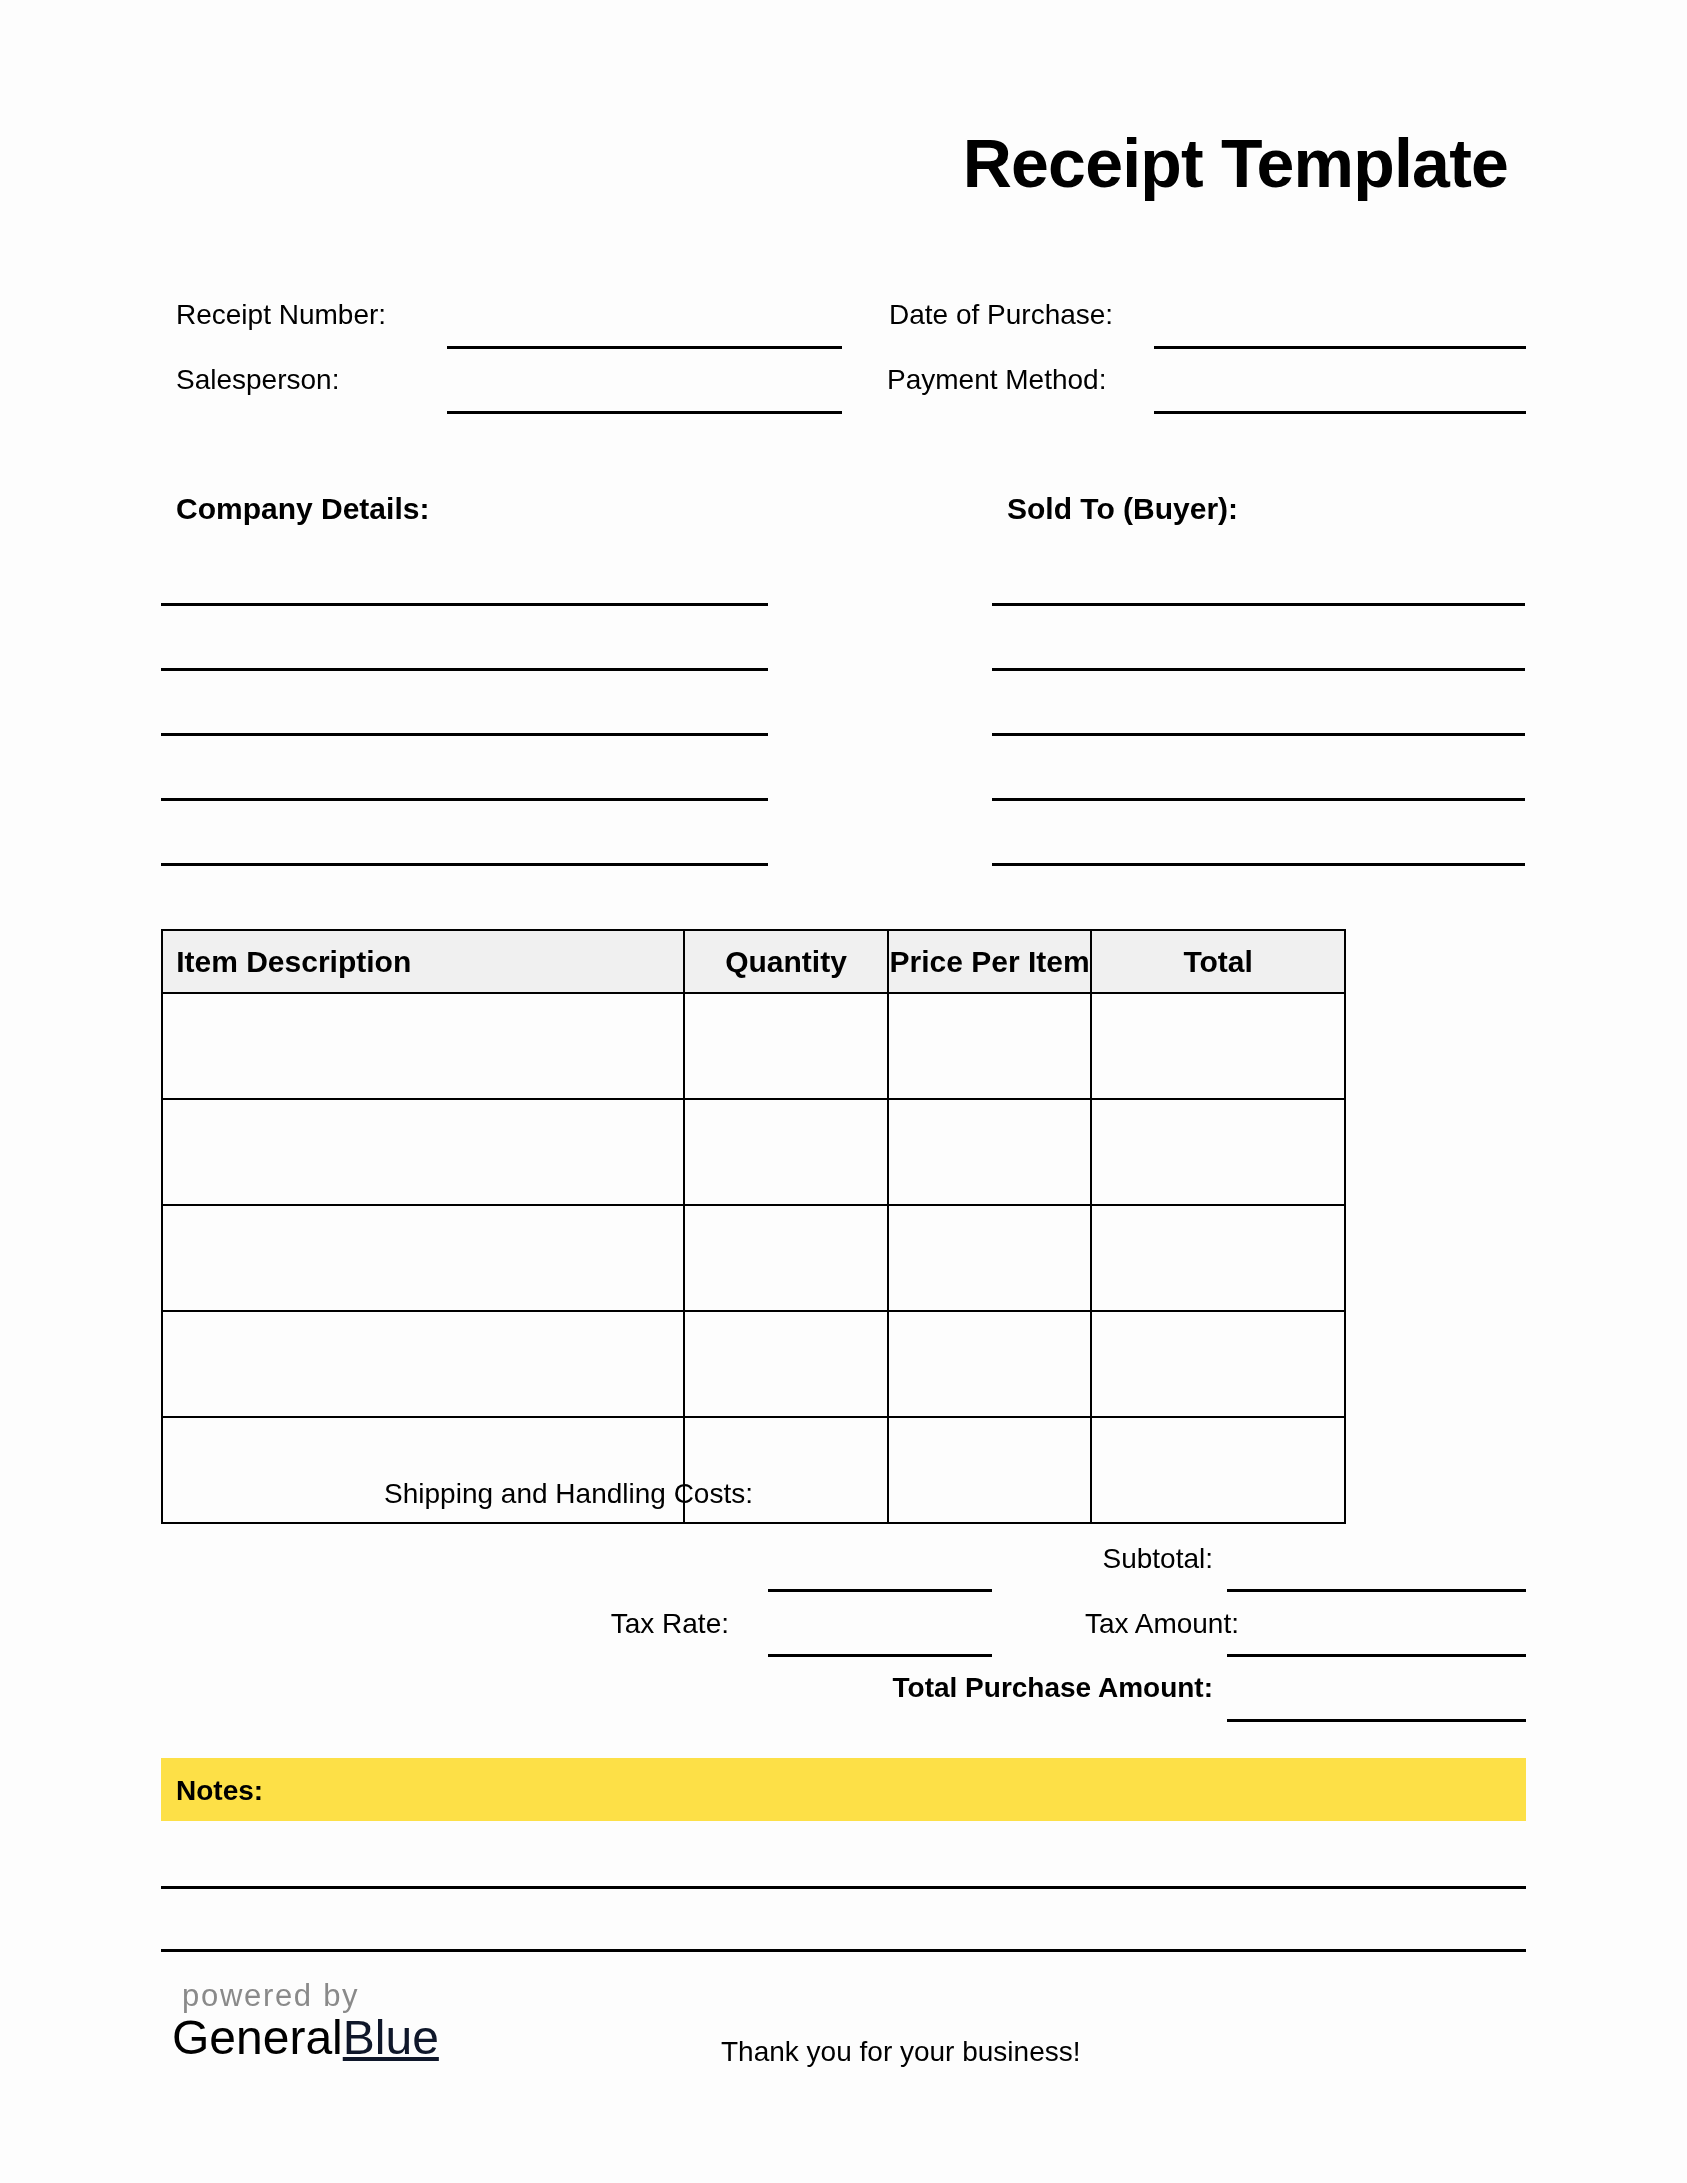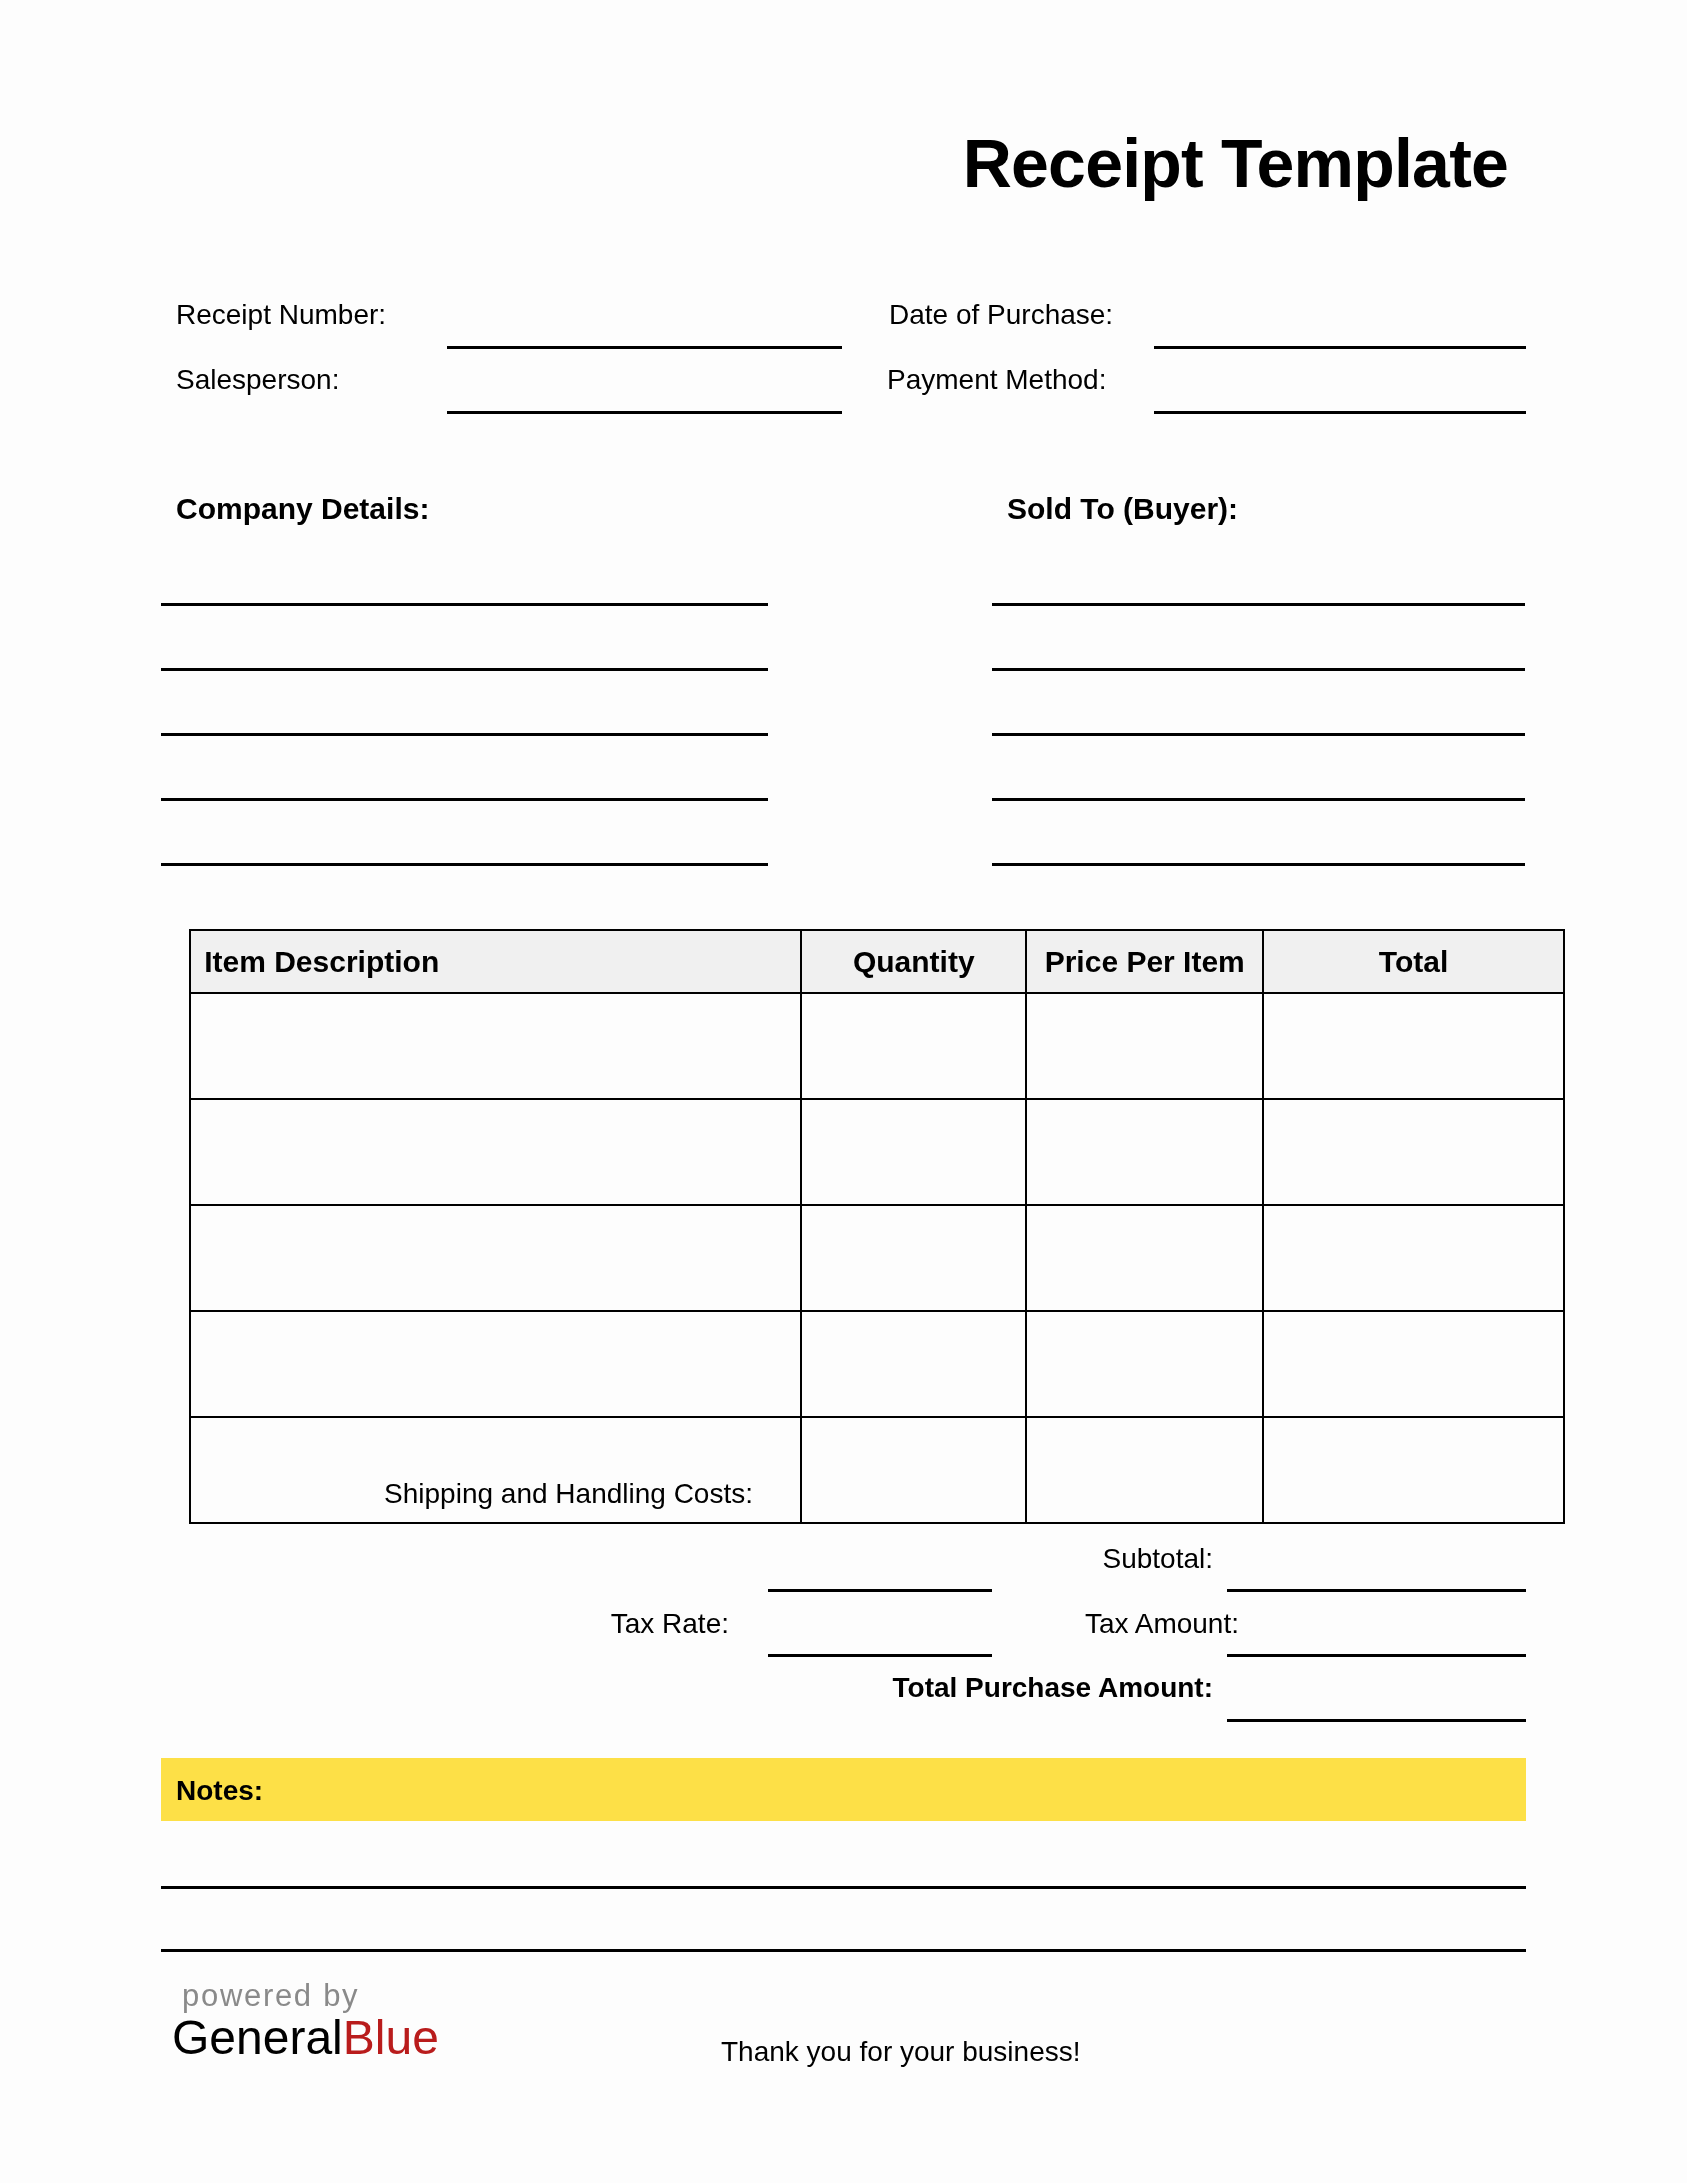--- a/index.html
+++ b/index.html
@@ -3,31 +3,31 @@
 <meta charset="utf-8">
 <style>
   html, body { margin: 0; padding: 0; }
   body { width: 1687px; height: 2183px; background: #fdfdfd; position: relative; overflow: hidden;
          font-family: "Liberation Sans", "DejaVu Sans", sans-serif; color: #000; }
   .abs { position: absolute; }
   .title { right: 179px; top: 124px; font-size: 68px; font-weight: bold; letter-spacing: -0.8px; white-space: nowrap; }
   .lbl { font-size: 28px; white-space: nowrap; }
   .bold { font-weight: bold; }
   .uline { height: 2.5px; background: #000; }
-  table.items { position: absolute; left: 161px; top: 929px; width: 1376px; border-collapse: collapse; margin-left: 28px; }
+  table.items { position: absolute; left: 161px; top: 929px; width: 1185px; border-collapse: collapse; }
   table.items th, table.items td { border: 2.5px solid #000; padding: 0; }
   table.items th { background: #f0f0f0; height: 61px; font-size: 30px; font-weight: bold; }
   table.items td { height: 104px; }
   .th-left { text-align: left; padding-left: 13.2px !important; }
   .right { text-align: right; }
   .notes-box { left: 161px; top: 1758px; width: 1365px; height: 63px; background: #fde047; }
   .notes-label { left: 15px; top: 16.5px; font-size: 28px; font-weight: bold; }
   .powered { left: 182px; top: 1978px; font-size: 31px; color: #8a8a8a; letter-spacing: 1.7px; }
   .brand { left: 172px; top: 2010px; font-size: 48px; white-space: nowrap; }
-  .brand .b { color: #b91c1c; }
+  .brand .b { color: #0f172a; text-decoration: underline; }
   .thanks { left: 721px; top: 2036px; font-size: 28px; }
 </style>
 </head>
 <body>
 
 <div class="abs title">Receipt Template</div>
 
 <div class="abs lbl" style="left:176px;top:299px;">Receipt Number:</div>
 <div class="abs uline" style="left:447px;top:346px;width:395px;"></div>
 <div class="abs lbl" style="left:176px;top:364px;">Salesperson:</div>

